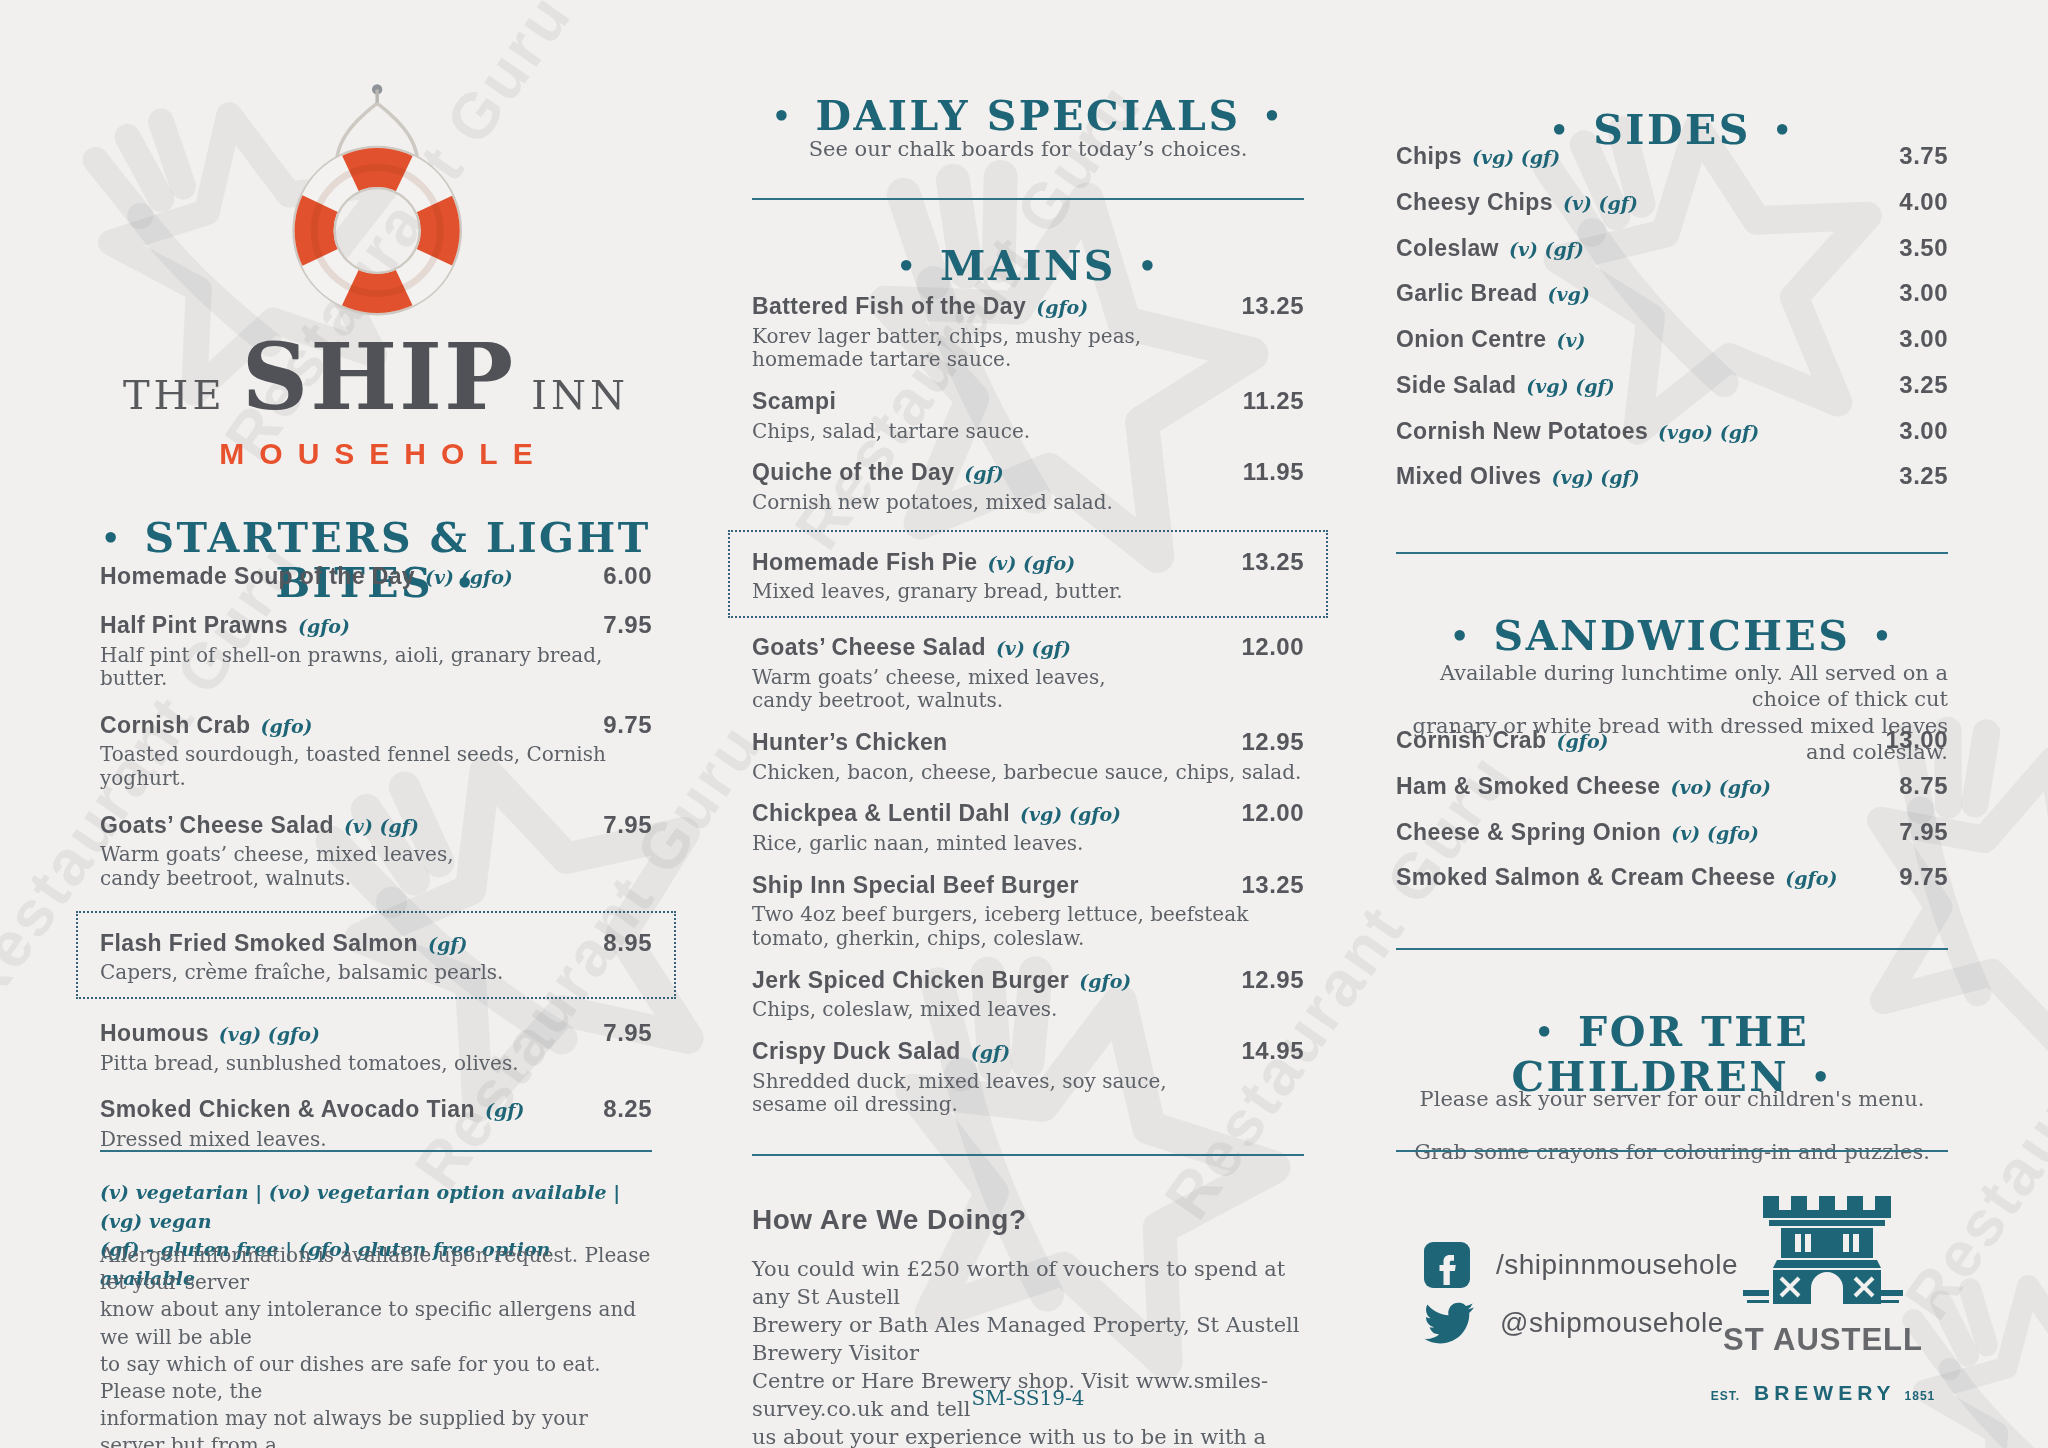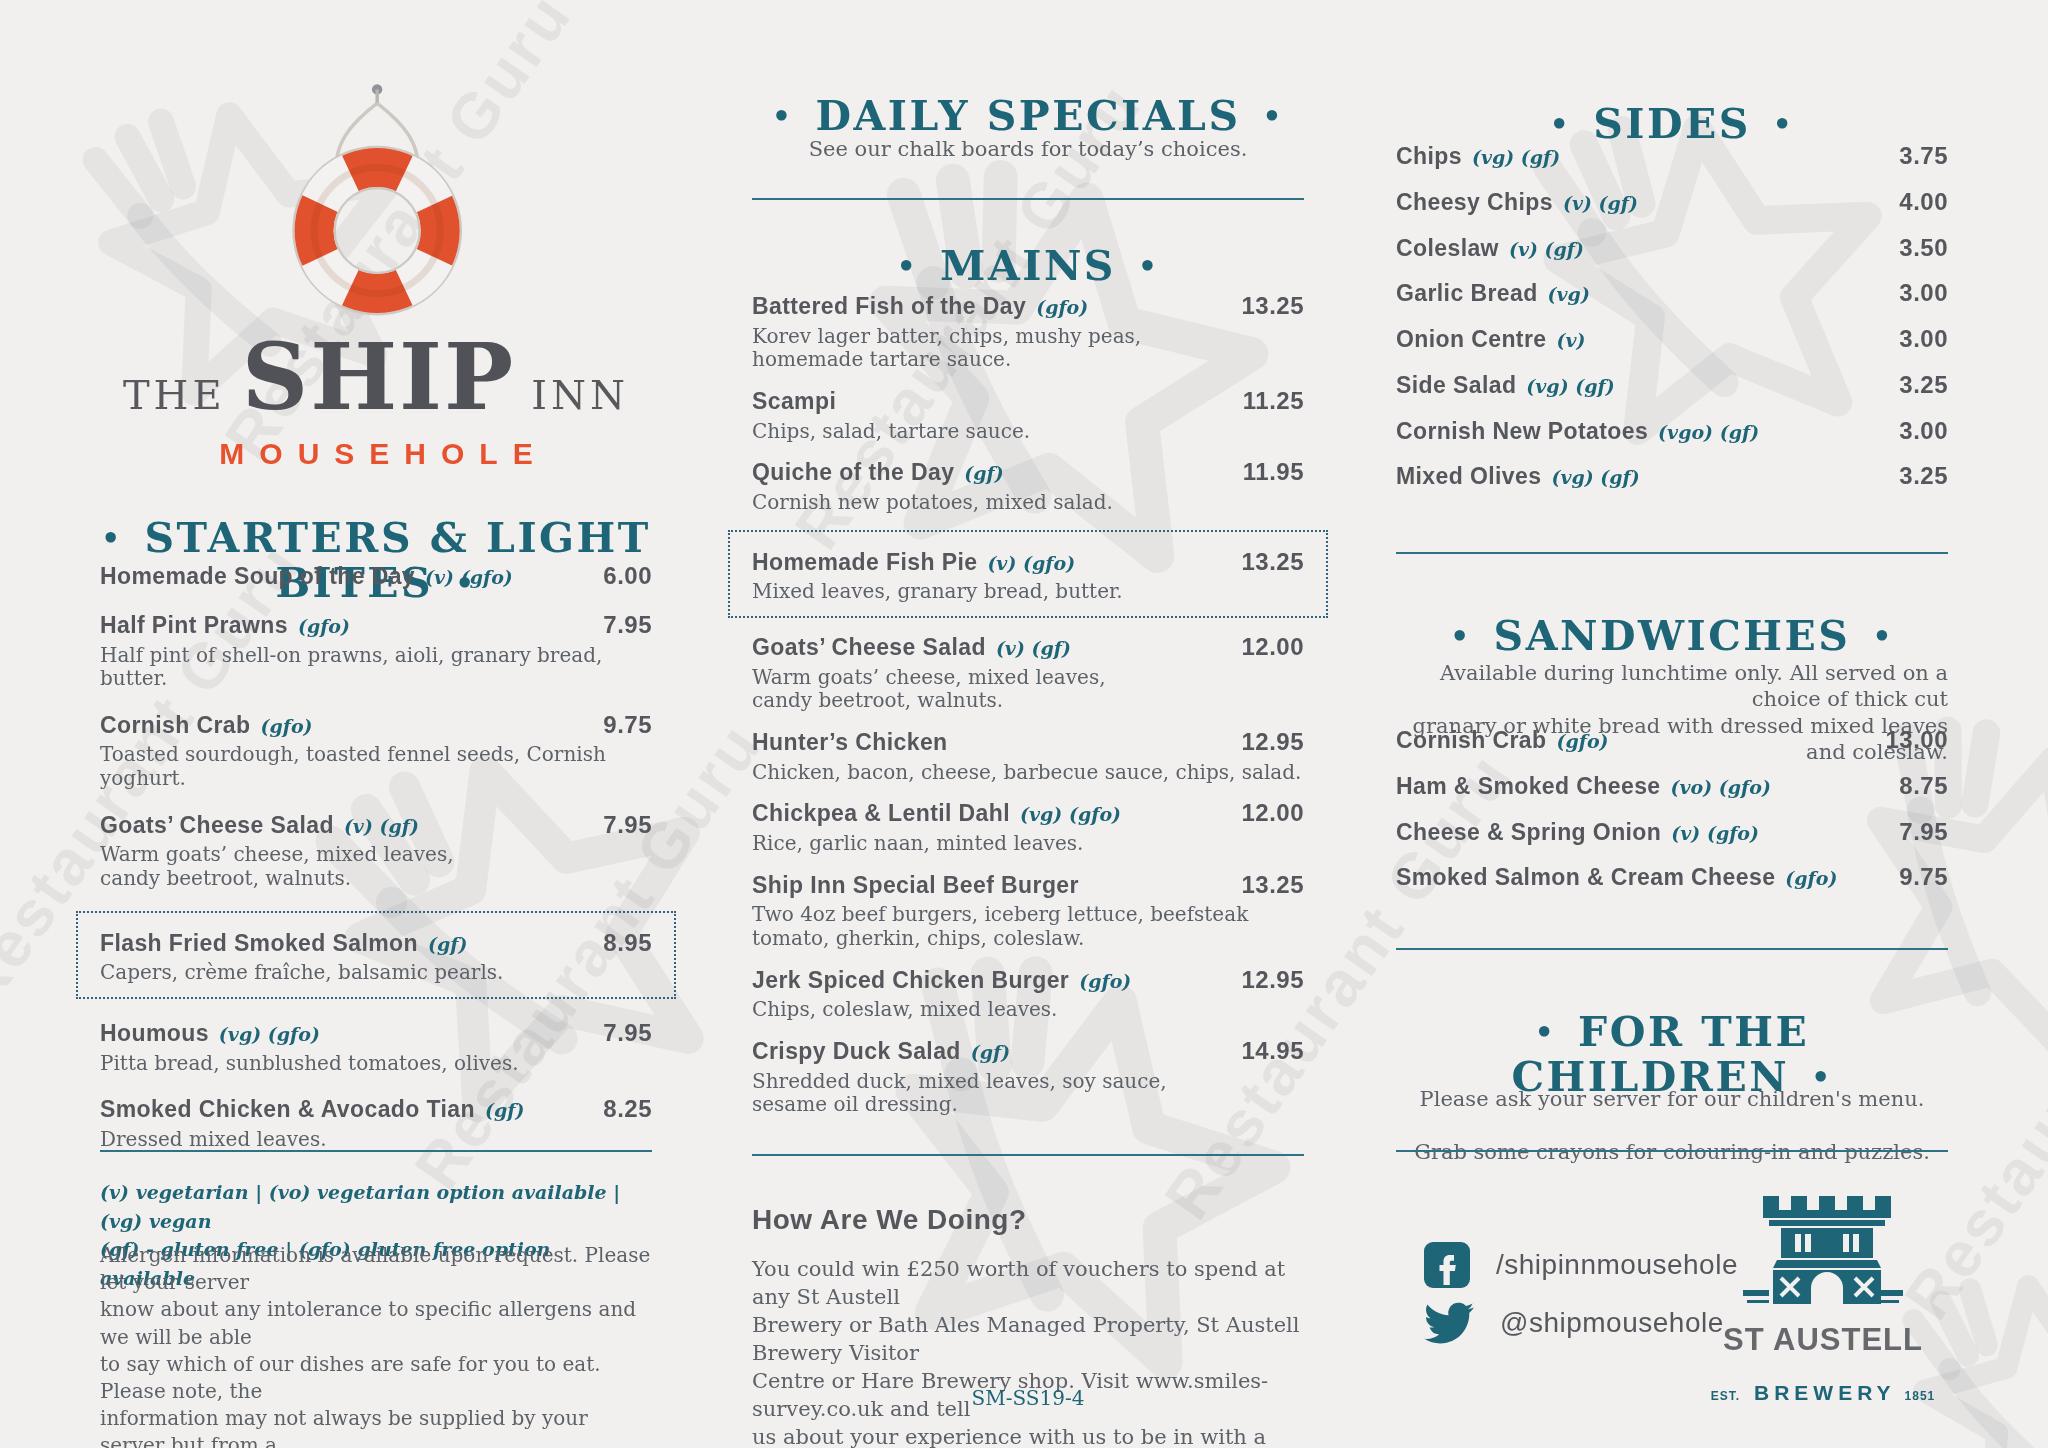--- a/index.html
+++ b/index.html
@@ -318,21 +318,21 @@
     <div class="abs" id="feedback-title" style="top:1204px">How Are We Doing?</div>
     <div class="abs" id="feedback-body" style="top:1256px">You could win £250 worth of vouchers to spend at any St Austell
 Brewery or Bath Ales Managed Property, St Austell Brewery Visitor
 Centre or Hare Brewery shop. Visit www.smiles-survey.co.uk and tell
 us about your experience with us to be in with a chance of winning!</div>
     <div class="abs" id="sheet-code" style="top:1386px">SM-SS19-4</div>
   </div>
 
   <div class="col" id="col-right">
 
-    <div class="abs sec-head" style="top:102px">SIDES</div>
+    <div class="abs sec-head" style="top:108px">SIDES</div>
 
     <div class="abs slim" id="sides-list" style="top:142px">
 
     <div class="item">
           <div class="row">
             <div class="iname"><span class="nm">Chips</span><span class="tg">(vg) (gf)</span></div>
             <div class="price">3.75</div>
           </div>
         </div>
         <div class="item">

